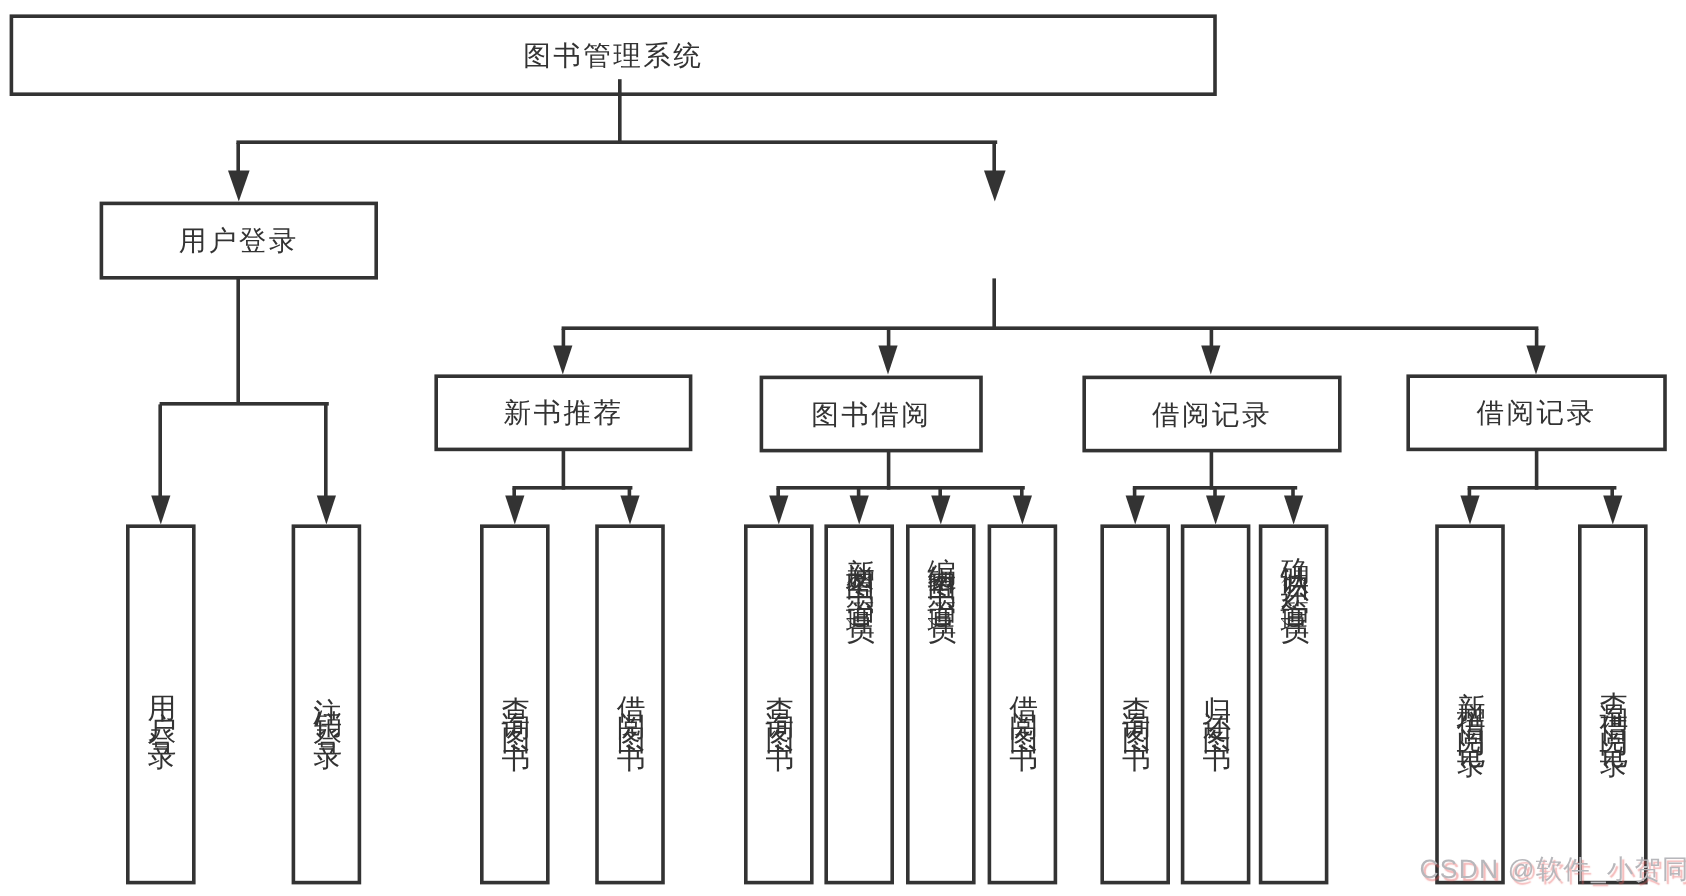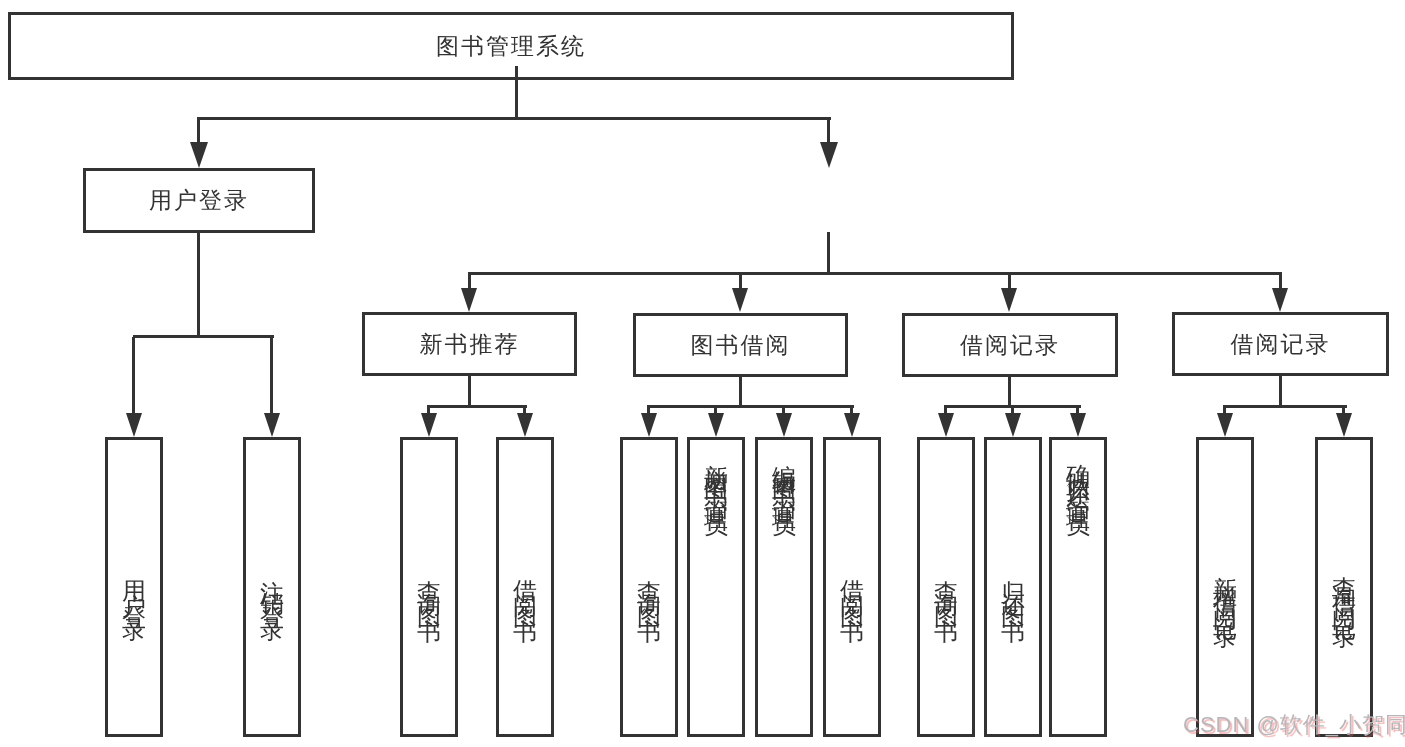--- a/index.html
+++ b/index.html
@@ -68,21 +68,21 @@
   <div class="vline" style="left:468px;top:274px;height:16px;"></div>
   <div class="arrow" style="left:461px;top:288px;"></div>
   <div class="vline" style="left:739px;top:274px;height:16px;"></div>
   <div class="arrow" style="left:732px;top:288px;"></div>
   <div class="vline" style="left:1008px;top:274px;height:16px;"></div>
   <div class="arrow" style="left:1001px;top:288px;"></div>
   <div class="vline" style="left:1279px;top:274px;height:16px;"></div>
   <div class="arrow" style="left:1272px;top:288px;"></div>
 
   <div class="box" style="left:362px;top:312px;width:215px;height:64px;">新书推荐</div>
-  <div class="box" style="left:633px;top:313px;width:215px;height:64px;">图书借阅</div>
+  <div class="box" style="left:633px;top:313px;width:186px;height:64px;">图书借阅</div>
   <div class="box" style="left:902px;top:313px;width:216px;height:64px;">借阅记录</div>
   <div class="box" style="left:1172px;top:312px;width:217px;height:64px;">借阅记录</div>
 
   <div class="vline" style="left:468px;top:375px;height:33px;"></div>
   <div class="hline" style="left:427px;top:405px;width:100px;"></div>
   <div class="vline" style="left:427px;top:407px;height:8px;"></div>
   <div class="arrow" style="left:421px;top:413px;"></div>
   <div class="vline" style="left:523px;top:407px;height:8px;"></div>
   <div class="arrow" style="left:517px;top:413px;"></div>
 

